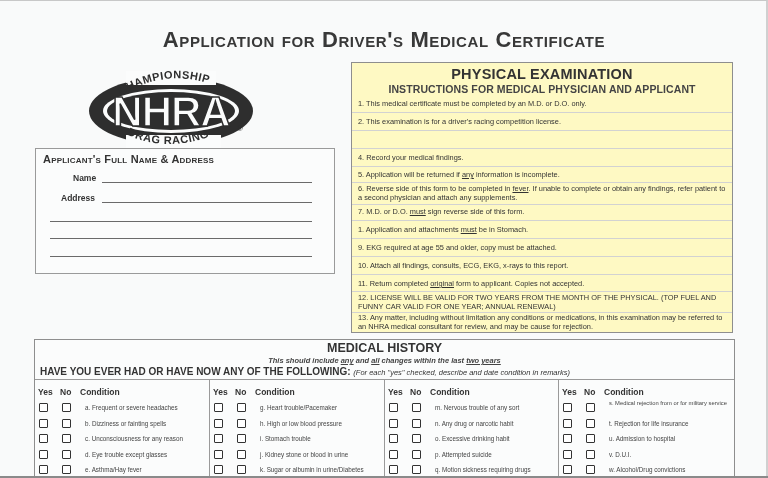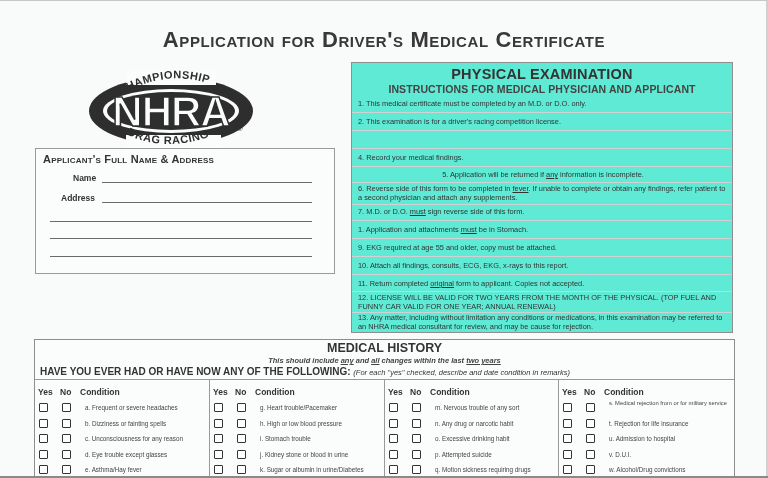--- a/index.html
+++ b/index.html
@@ -12,21 +12,21 @@
   
   .logo { position: absolute; left: 86px; top: 68px; width: 170px; height: 80px; }
 
   
   .applicant-box { position: absolute; left: 35px; top: 147px; width: 300px; height: 126px; border: 1px solid #9a9a9a; background: #fbfcfc; }
   .applicant-title { position: absolute; left: 7px; top: 4px; font-weight: bold; font-size: 11px; font-variant: small-caps; color: #333; letter-spacing: 0.2px; }
   .field-label { position: absolute; font-size: 8.5px; color: #333; font-weight: bold; }
   .field-line { position: absolute; border-bottom: 1px solid #6a6a6a; height: 1px; }
 
   
-  .exam-box { position: absolute; left: 351px; top: 61px; width: 382px; height: 271px; border: 1px solid #8e8e8e; background: #5eead4; }
+  .exam-box { position: absolute; left: 351px; top: 61px; width: 382px; height: 271px; border: 1px solid #8e8e8e; background: #fef9c3; }
   .exam-title { position: absolute; left: 0; width: 100%; top: 3px; text-align: center; font-weight: bold; font-size: 14.5px; color: #333; letter-spacing: 0.2px; }
   .exam-subtitle { position: absolute; left: 0; width: 100%; top: 20px; text-align: center; font-weight: bold; font-size: 10.5px; color: #444; letter-spacing: 0.1px; }
   .instr { position: absolute; left: 6px; width: 370px; font-size: 7.4px; line-height: 8.6px; color: #333; }
   .instr u { text-decoration: underline; }
   .instr-sep { position: absolute; left: 0; width: 100%; border-top: 1px solid #d2d2d2; }
 
   
   .mh-box { position: absolute; left: 34px; top: 338px; width: 701px; height: 140px; border: 1px solid #8e8e8e; border-bottom: none; background: #fbfcfc; }
   .mh-title { position: absolute; left: 0; width: 100%; top: 1px; text-align: center; font-weight: bold; font-size: 12.5px; color: #333; }
   .mh-sub { position: absolute; left: 0; width: 100%; top: 16px; text-align: center; font-style: italic; font-weight: bold; font-size: 7.5px; color: #444; }
@@ -82,21 +82,21 @@
     <div class="exam-title">PHYSICAL EXAMINATION</div>
     <div class="exam-subtitle">INSTRUCTIONS FOR MEDICAL PHYSICIAN AND APPLICANT</div>
 
     <div class="instr" style="top:37px;">1. This medical certificate must be completed by an M.D. or D.O. only.</div>
     <div class="instr-sep" style="top:49px;"></div>
     <div class="instr" style="top:55px;">2. This examination is for a driver's racing competition license.</div>
     <div class="instr-sep" style="top:67px;"></div>
     <div class="instr-sep" style="top:85px;"></div>
     <div class="instr" style="top:91px;">4. Record your medical findings.</div>
     <div class="instr-sep" style="top:103px;"></div>
-    <div class="instr" style="top:108px;text-align:center;"><span>5. Application will be returned if </span><u>any</u><span> information is incomplete.</span></div>
+    <div class="instr" style="top:108px;"><span>5. Application will be returned if </span><u>any</u><span> information is incomplete.</span></div>
     <div class="instr-sep" style="top:119px;"></div>
     <div class="instr" style="top:122px;"><span>6. Reverse side of this form to be completed in </span><u>fever</u><span>. If unable to complete or obtain any findings, refer patient to a second physician and attach any supplements.</span></div>
     <div class="instr-sep" style="top:141px;"></div>
     <div class="instr" style="top:145px;"><span>7. M.D. or D.O. </span><u>must</u><span> sign reverse side of this form.</span></div>
     <div class="instr-sep" style="top:157px;"></div>
     <div class="instr" style="top:163px;"><span>1. Application and attachments </span><u>must</u><span> be in Stomach.</span></div>
     <div class="instr-sep" style="top:175px;"></div>
     <div class="instr" style="top:181px;">9. EKG required at age 55 and older, copy must be attached.</div>
     <div class="instr-sep" style="top:193px;"></div>
     <div class="instr" style="top:199px;">10. Attach all findings, consults, ECG, EKG, x-rays to this report.</div>

